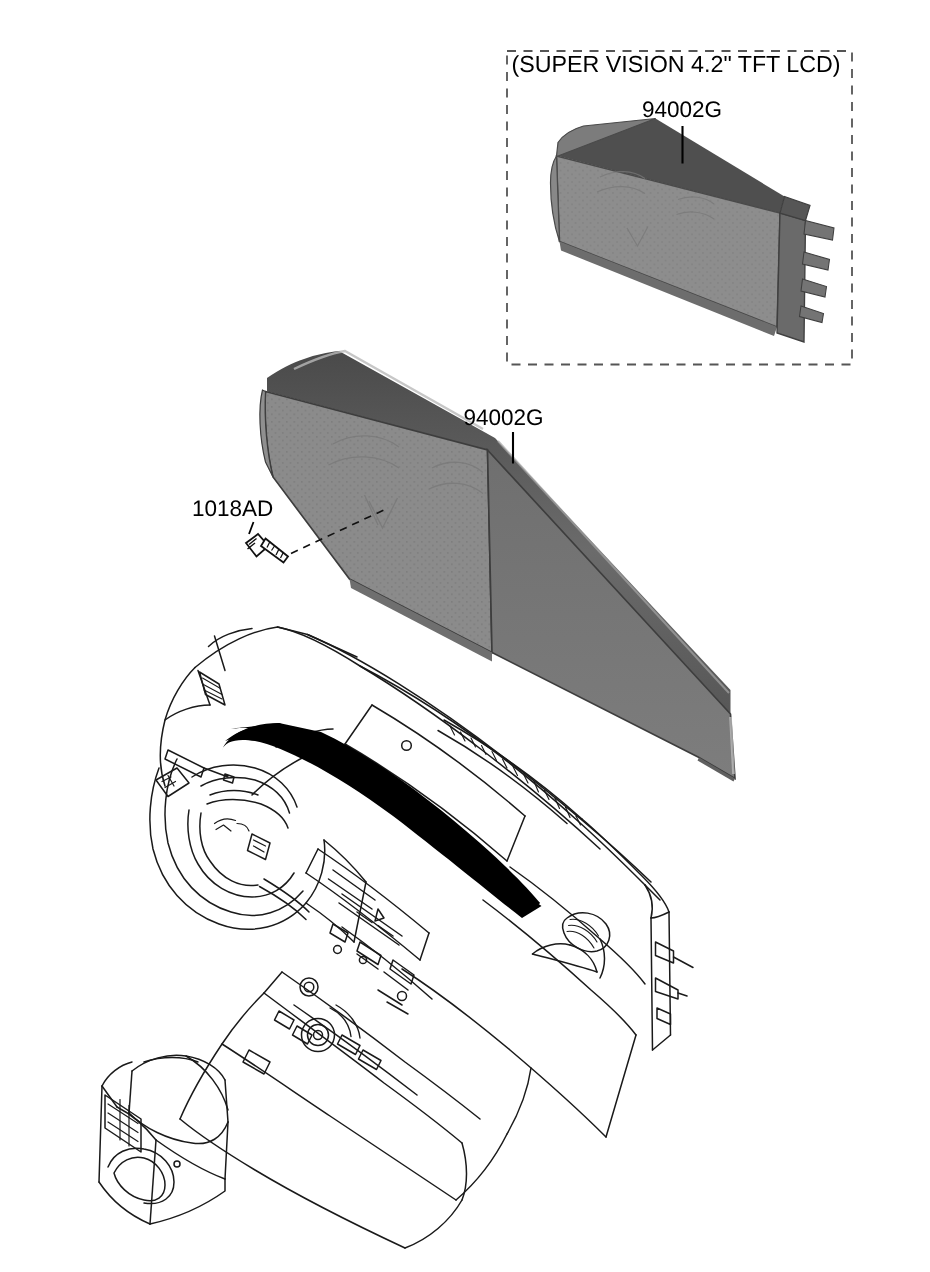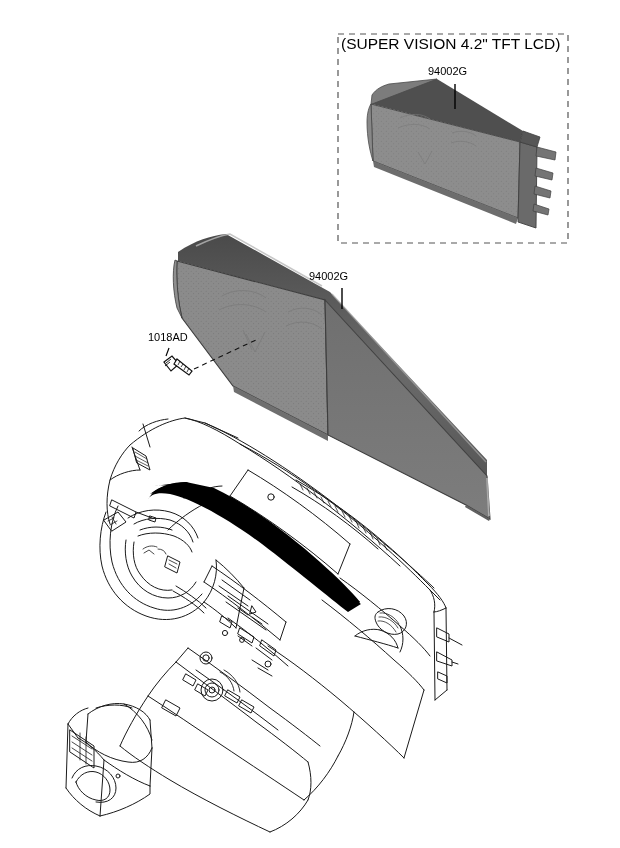--- a/index.html
+++ b/index.html
@@ -1,26 +1,26 @@
 <!DOCTYPE html>
 <html><head>
 <meta charset="utf-8">
 <style>
   html,body{margin:0;padding:0;background:#ffffff;}
   body{width:620px;height:848px;position:relative;overflow:hidden;
        font-family:"Liberation Sans", sans-serif;}
   .stage{position:absolute;left:0;top:0;width:620px;height:848px;}
   svg.layer{position:absolute;left:0;top:0;width:620px;height:848px;overflow:visible;}
   .lbl{position:absolute;font-family:"Liberation Sans", sans-serif;
-       font-size:11px;color:#000;white-space:nowrap;letter-spacing:0px;}
+       font-size:15px;color:#000;white-space:nowrap;letter-spacing:0px;}
   .lbl-inset-title{font-size:15.5px;font-weight:400;}
   #inset-title{left:341px;top:35px;}
   #inset-part-label{left:428px;top:65px;}
   #main-part-label{left:309px;top:270px;}
-  #screw-label{left:148px;top:331px;}
+  #screw-label{left:128px;top:331px;}
 </style>
 </head>
 <body>
 
 <div class="stage">
 
   <svg class="layer" viewBox="0 0 620 848">
     <defs>
       <pattern id="dotTex" width="5" height="5" patternUnits="userSpaceOnUse">
         <rect width="5" height="5" fill="#8b8b8b"></rect>

